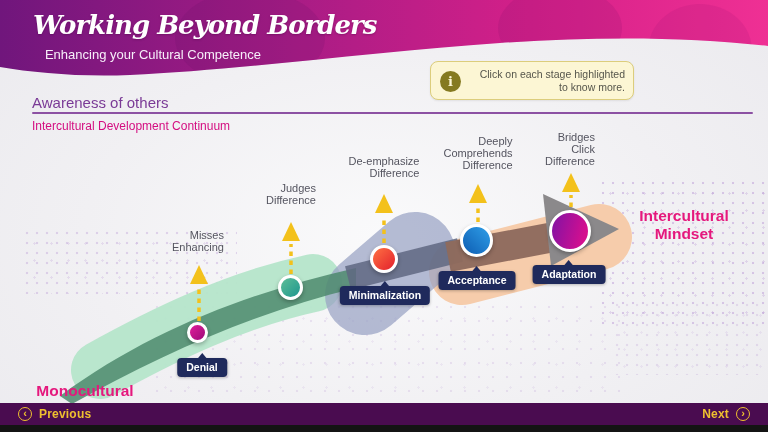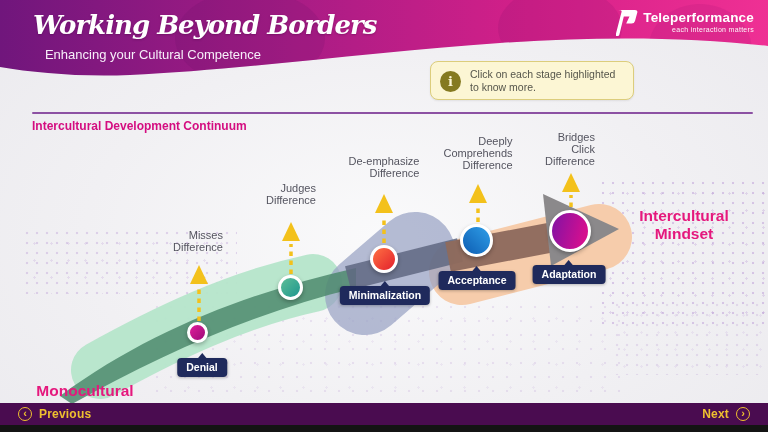--- a/index.html
+++ b/index.html
@@ -20,26 +20,26 @@
   .brand-name{font-size:13.5px;font-weight:bold;letter-spacing:.2px;}
   .brand-tagline{font-size:7px;margin-top:1px;letter-spacing:.3px;opacity:.95;}
 
   
   .info-banner{position:absolute;left:430px;top:61px;width:204px;height:39px;
     background:#fcf6d4;border:1.5px solid #dccd7c;border-radius:8px;
     box-shadow:0 1px 2px rgba(0,0,0,.08);}
   .info-icon{position:absolute;left:9px;top:9px;width:21px;height:21px;border-radius:50%;
     background:#857a20;color:#fcf6d4;font-family:"DejaVu Serif",serif;font-weight:bold;
     font-size:13px;display:flex;align-items:center;justify-content:center;}
-  .info-text{position:absolute;left:39px;top:6px;right:8px;font-size:10.5px;line-height:13px;color:#55554b;}
+  .info-text{position:absolute;left:39px;top:6px;right:8px;font-size:10.5px;line-height:13px;color:#55554b;text-align:right;}
 
   
   .section-title{position:absolute;left:32px;top:94px;font-size:15px;color:#7a3a96;}
   .section-divider{position:absolute;left:32px;top:112px;width:721px;height:2px;background:#8c51a3;border-radius:1px;}
-  .diagram-title{position:absolute;left:32px;top:119px;font-size:12px;font-weight:bold;color:#d40d80;text-align:center;}
+  .diagram-title{position:absolute;left:32px;top:119px;font-size:12px;font-weight:normal;color:#d40d80;text-align:center;}
 
   
   .speckles{position:absolute;pointer-events:none;
     background-image:radial-gradient(circle, rgba(158,110,198,.5) 1.2px, transparent 1.6px),
                      radial-gradient(circle, rgba(158,110,198,.32) 1px, transparent 1.4px);
     background-size:10px 10px,17px 17px;background-position:0 0,4px 7px;opacity:.5;}
   .sp1{left:22px;top:228px;width:215px;height:66px;}
   .sp2{left:598px;top:178px;width:170px;height:150px;opacity:.65;}
   .sp3{left:150px;top:300px;width:470px;height:92px;opacity:.3;background-size:14px 14px,23px 23px;}
   .sp4{left:612px;top:300px;width:150px;height:75px;opacity:.35;}
@@ -102,35 +102,27 @@
     </defs>
     <g clip-path="url(#hdrclip)">
       <rect width="768" height="100" fill="url(#hdr)"></rect>
       <ellipse cx="250" cy="38" rx="75" ry="48" fill="#5e0f66" opacity="0.14"></ellipse>
       <ellipse cx="560" cy="28" rx="62" ry="42" fill="#8c1070" opacity="0.18"></ellipse>
       <ellipse cx="700" cy="50" rx="52" ry="46" fill="#a01478" opacity="0.16"></ellipse>
     </g>
   </svg>
   <div class="header-title">Working Beyond Borders</div>
   <div class="header-subtitle">Enhancing your Cultural Competence</div>
-  <div class="brand">
-    <svg width="22" height="26" viewBox="0 0 22 26">
-      <path d="M2 0 L19 0 Q22 0 21.3 2.6 L19 11 Q18.3 13.5 15.6 13.5 L10.2 13.5 L13.5 6.5 L7.8 6.5 L3.4 24.5 Q3 26 1.6 26 L0 26 Q-0.6 26 -0.2 24.4 L5.6 1.8 Q6 0 2 0 Z" fill="#ffffff"></path>
-    </svg>
-    <div class="brand-text">
-      <span class="brand-name">Teleperformance</span>
-      <span class="brand-tagline">each interaction matters</span>
-    </div>
-  </div>
 
   <div class="info-banner">
     <div class="info-icon">i</div>
     <div class="info-text">Click on each stage highlighted to know more.</div>
   </div>
 
+  <div class="section-title">Awareness of others</div>
   <div class="section-divider"></div>
   <div class="diagram-title">Intercultural Development Continuum</div>
 
   <div class="speckles sp1"></div>
   <div class="speckles sp2"></div>
   <div class="speckles sp3"></div>
   <div class="speckles sp4"></div>
 
   <svg class="bands" width="768" height="432" viewBox="0 0 768 432">
 
@@ -158,21 +150,21 @@
     <g fill="#f3c11b">
       <path d="M190 284 L208 284 L199 265 Z"></path>
       <path d="M282 241 L300 241 L291 222 Z"></path>
       <path d="M375 213 L393 213 L384 194 Z"></path>
       <path d="M469 203 L487 203 L478 184 Z"></path>
       <path d="M562 192 L580 192 L571 173 Z"></path>
     </g>
   </svg>
 
   <div class="stage-label lbl1">Misses
-Difference</div>
+Enhancing</div>
   <div class="stage-label lbl2">Judges
 Difference</div>
   <div class="stage-label lbl3">De-emphasize
 Difference</div>
   <div class="stage-label lbl4">Deeply
 Comprehends
 Difference</div>
   <div class="stage-label lbl5">Bridges
 Click
 Difference</div>

